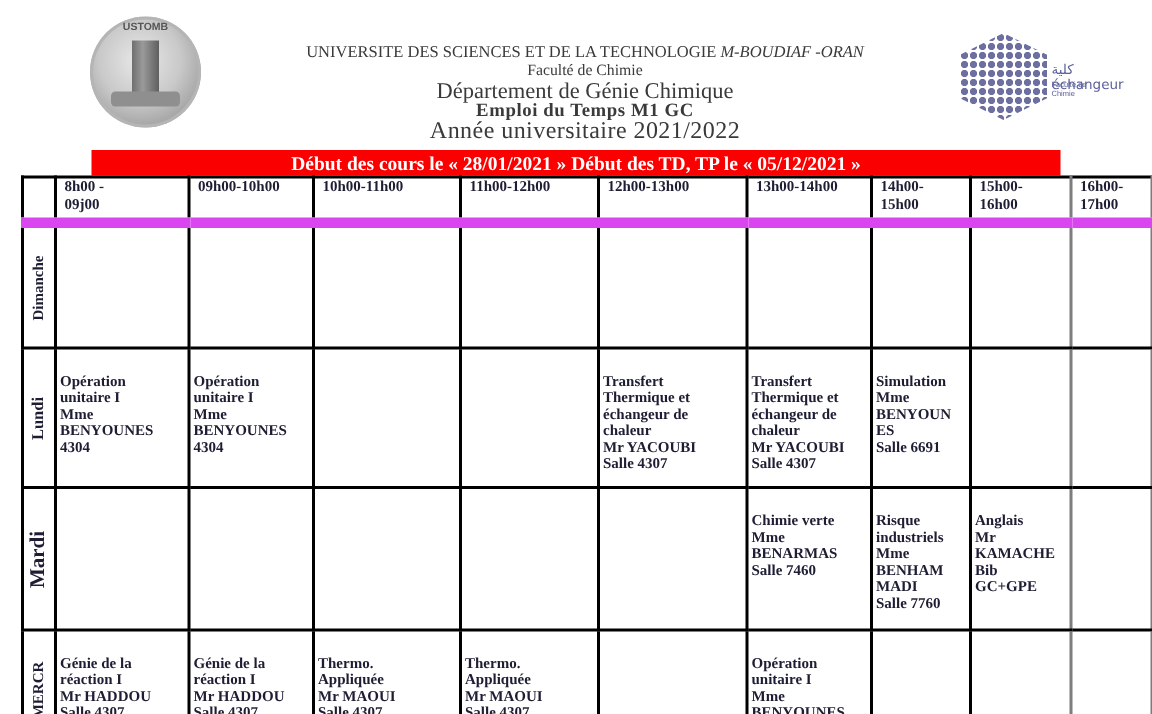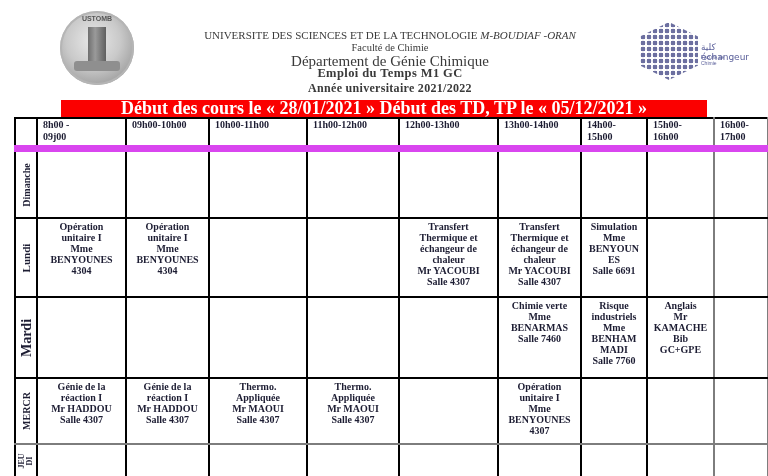--- a/index.html
+++ b/index.html
@@ -18,33 +18,33 @@
     clip-path:polygon(50% 0, 100% 25%, 100% 75%, 50% 100%, 0 75%, 0 25%); }
   .logo-right .ar { position:absolute; left:61px; top:20px; font-size:9px; color:#5a5f9a; font-family:"DejaVu Sans",sans-serif; }
   .logo-right .fr { position:absolute; left:61px; top:32px; font-size:5px; color:#5a5f9a; font-family:"Liberation Sans",sans-serif; }
 
   .hdr { position:absolute; left:150px; width:480px; text-align:center; line-height:12px; color:#3a3a3a; }
   .h1 { top:29px; font-size:11px; }
   .h1 i { font-style:italic; }
   .h2 { top:42px; font-size:10.5px; }
   .h3 { top:55px; font-size:15px; }
   .h4 { top:67px; font-size:12.5px; font-weight:bold; letter-spacing:0.4px; }
-  .h5 { top:82px; font-size:12px; font-weight:bold; letter-spacing:0.3px; }
+  .h5 { top:82px; font-size:16px; font-weight:normal; letter-spacing:0.3px; }
 
   .banner { position:absolute; left:61px; top:100px; width:646px; height:17px; background:#fb0000;
-    color:#ffffff; font-weight:bold; font-size:18px; line-height:17px; text-align:center; white-space:nowrap; }
+    color:#ffffff; font-weight:bold; font-size:13px; line-height:17px; text-align:center; white-space:nowrap; }
 
   table.tt { position:absolute; left:14px; top:117px; border-collapse:collapse; table-layout:fixed; width:753px; }
   table.tt td { border:2px solid #000; vertical-align:top; padding:0 2px; font-size:10px; line-height:11px; font-weight:bold; }
   table.tt tr.head td { height:26px; text-align:left; padding-left:5px; border-bottom:7px solid #d946ef; font-size:10px; line-height:12px; }
   table.tt td.lightv { border-left-color:#7d7d7d; border-right-color:#7d7d7d; border-left-width:2px; }
   table.tt td.lastc { border-right-color:#7d7d7d; }
   table.tt td.day { padding:0; position:relative; text-align:center; }
   .vday { position:absolute; left:50%; top:50%; transform:translate(-50%,-50%) rotate(-90deg); white-space:nowrap; font-weight:bold; }
-  table.tt td.cell { text-align:center; padding-top:2px; }
+  table.tt td.cell { text-align:left; padding-top:16px; }
   .normal { font-weight:normal; }
   .big { font-size:12px; }
   tr.r-dim td { height:63px; }
   tr.r-lun td { height:75px; }
   tr.r-mar td { height:77px; }
   tr.r-mer td { height:62px; }
   tr.r-jeu td { height:30px; border-bottom:2px solid #7d7d7d; }
   tr.r-mer td { border-bottom-color:#7d7d7d;margin-top:37px; }
 </style>
 </head>

